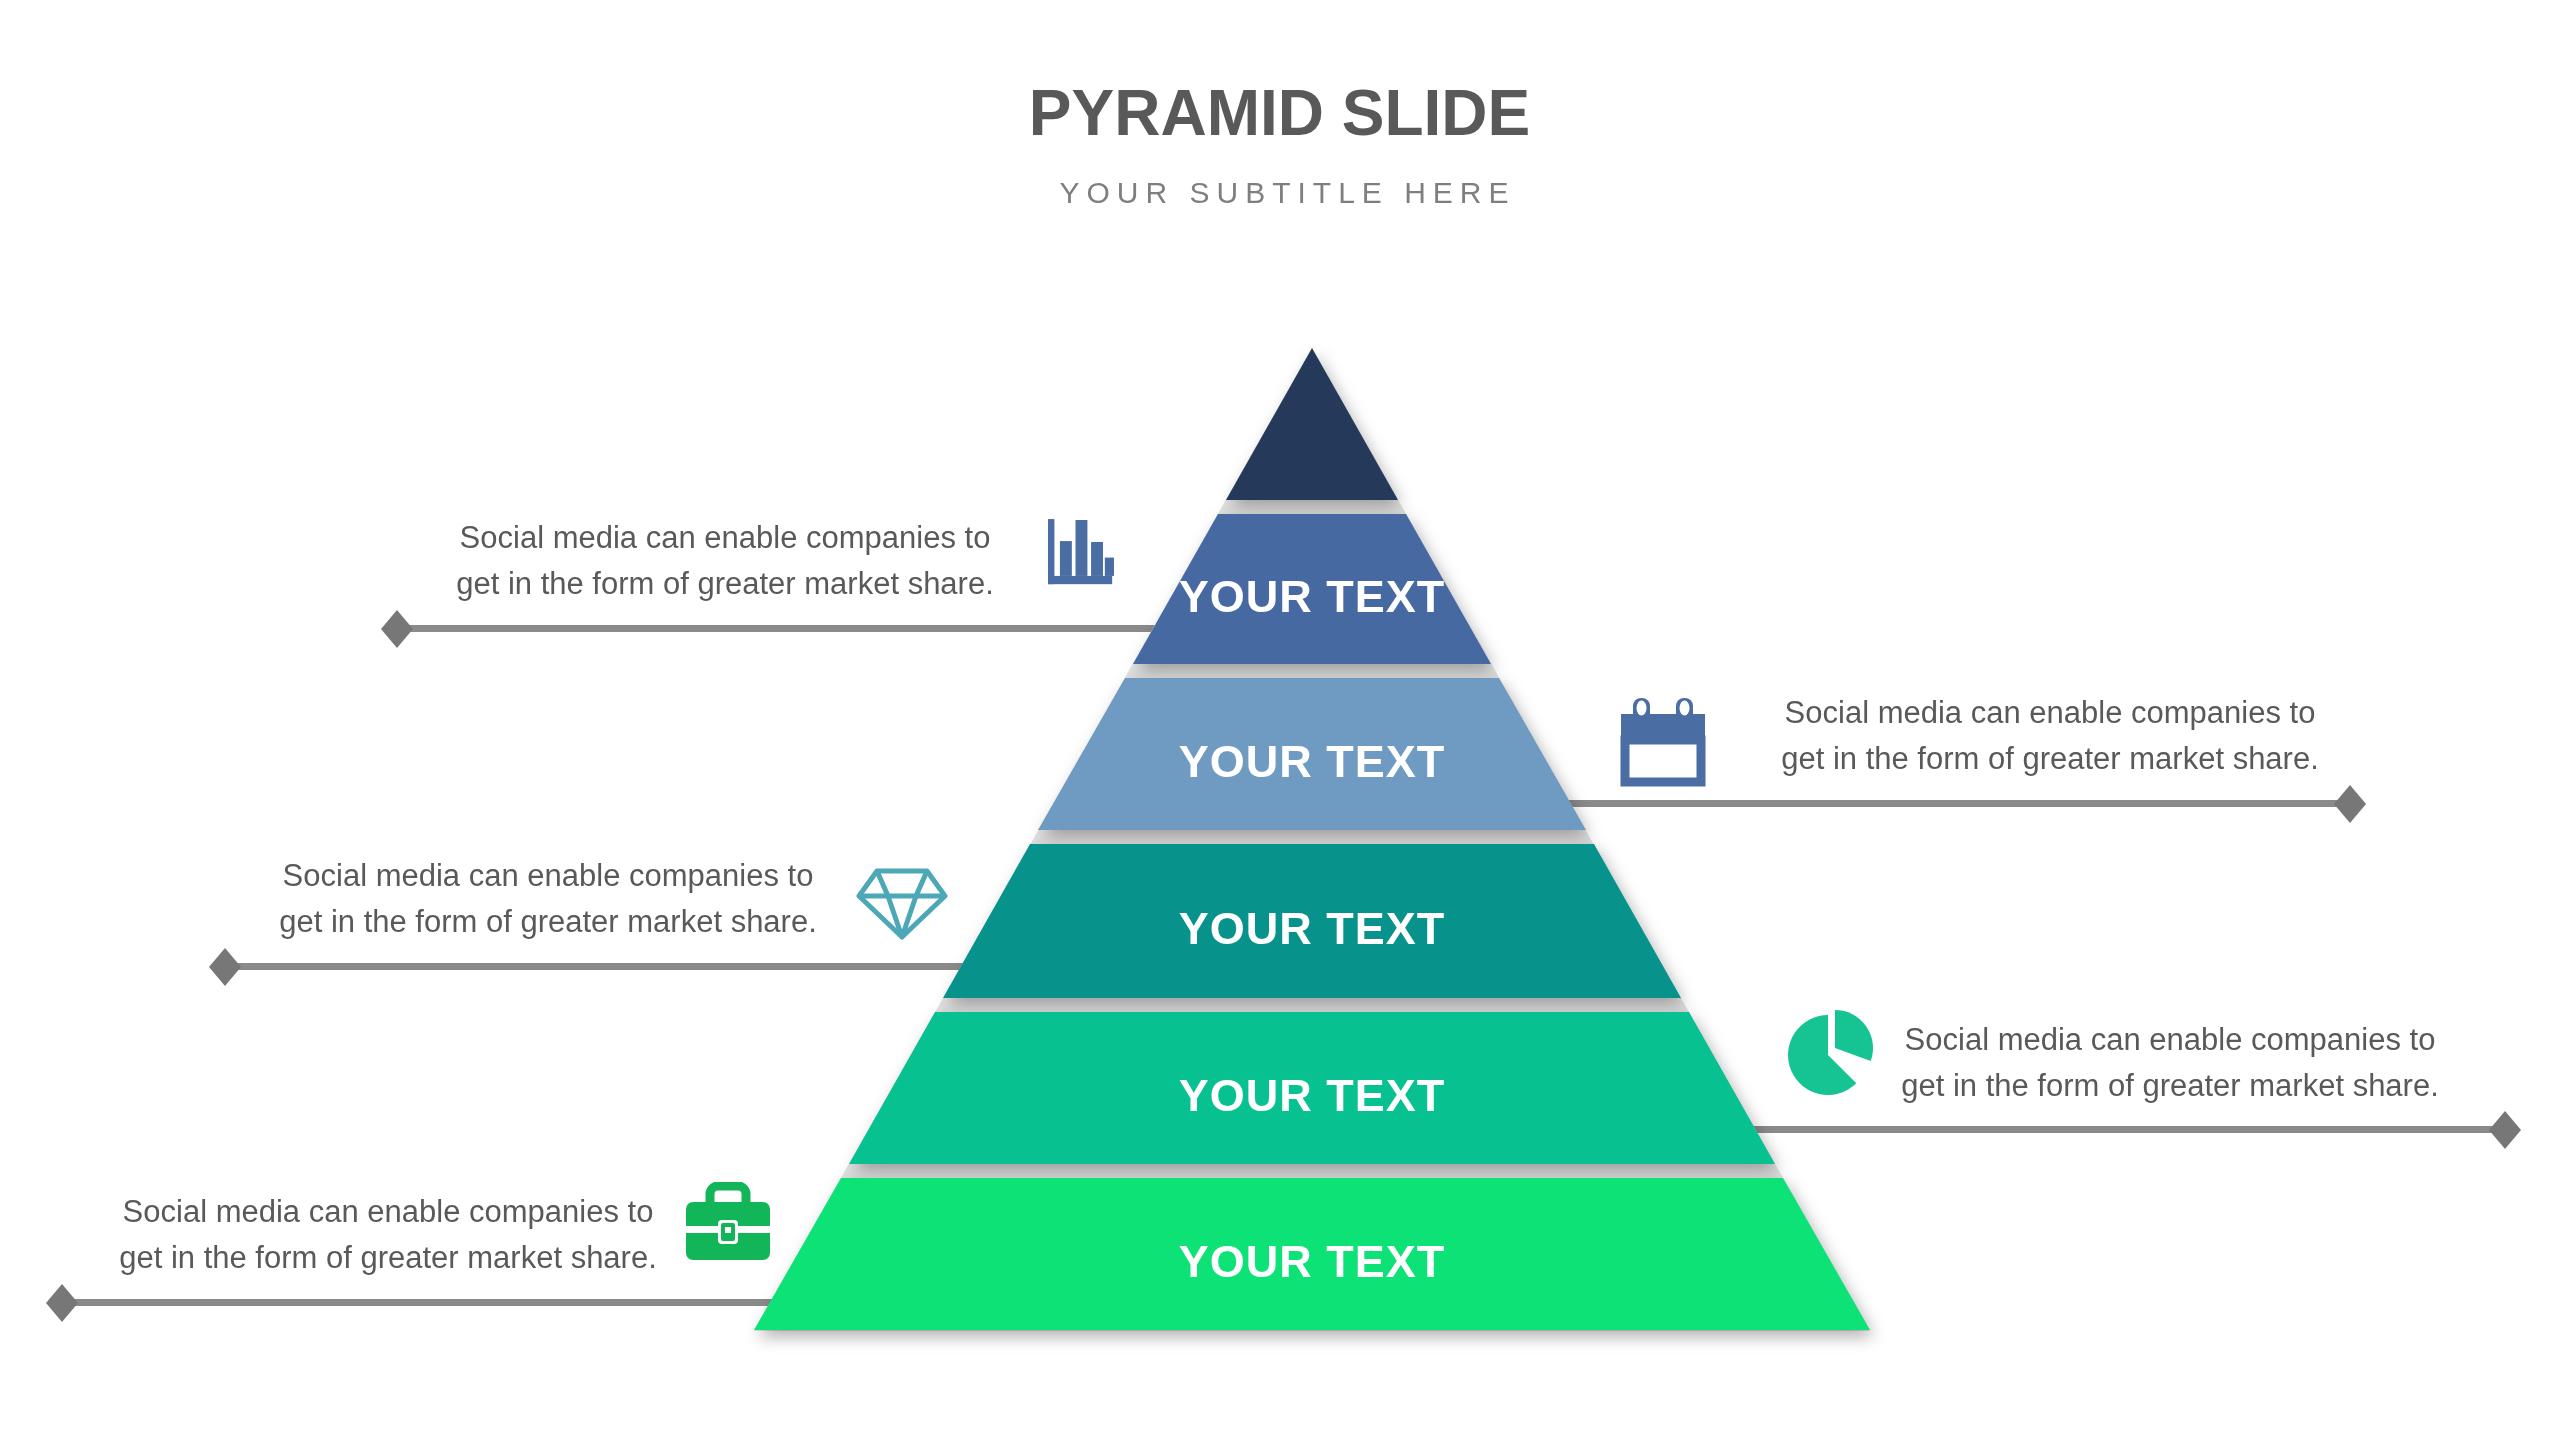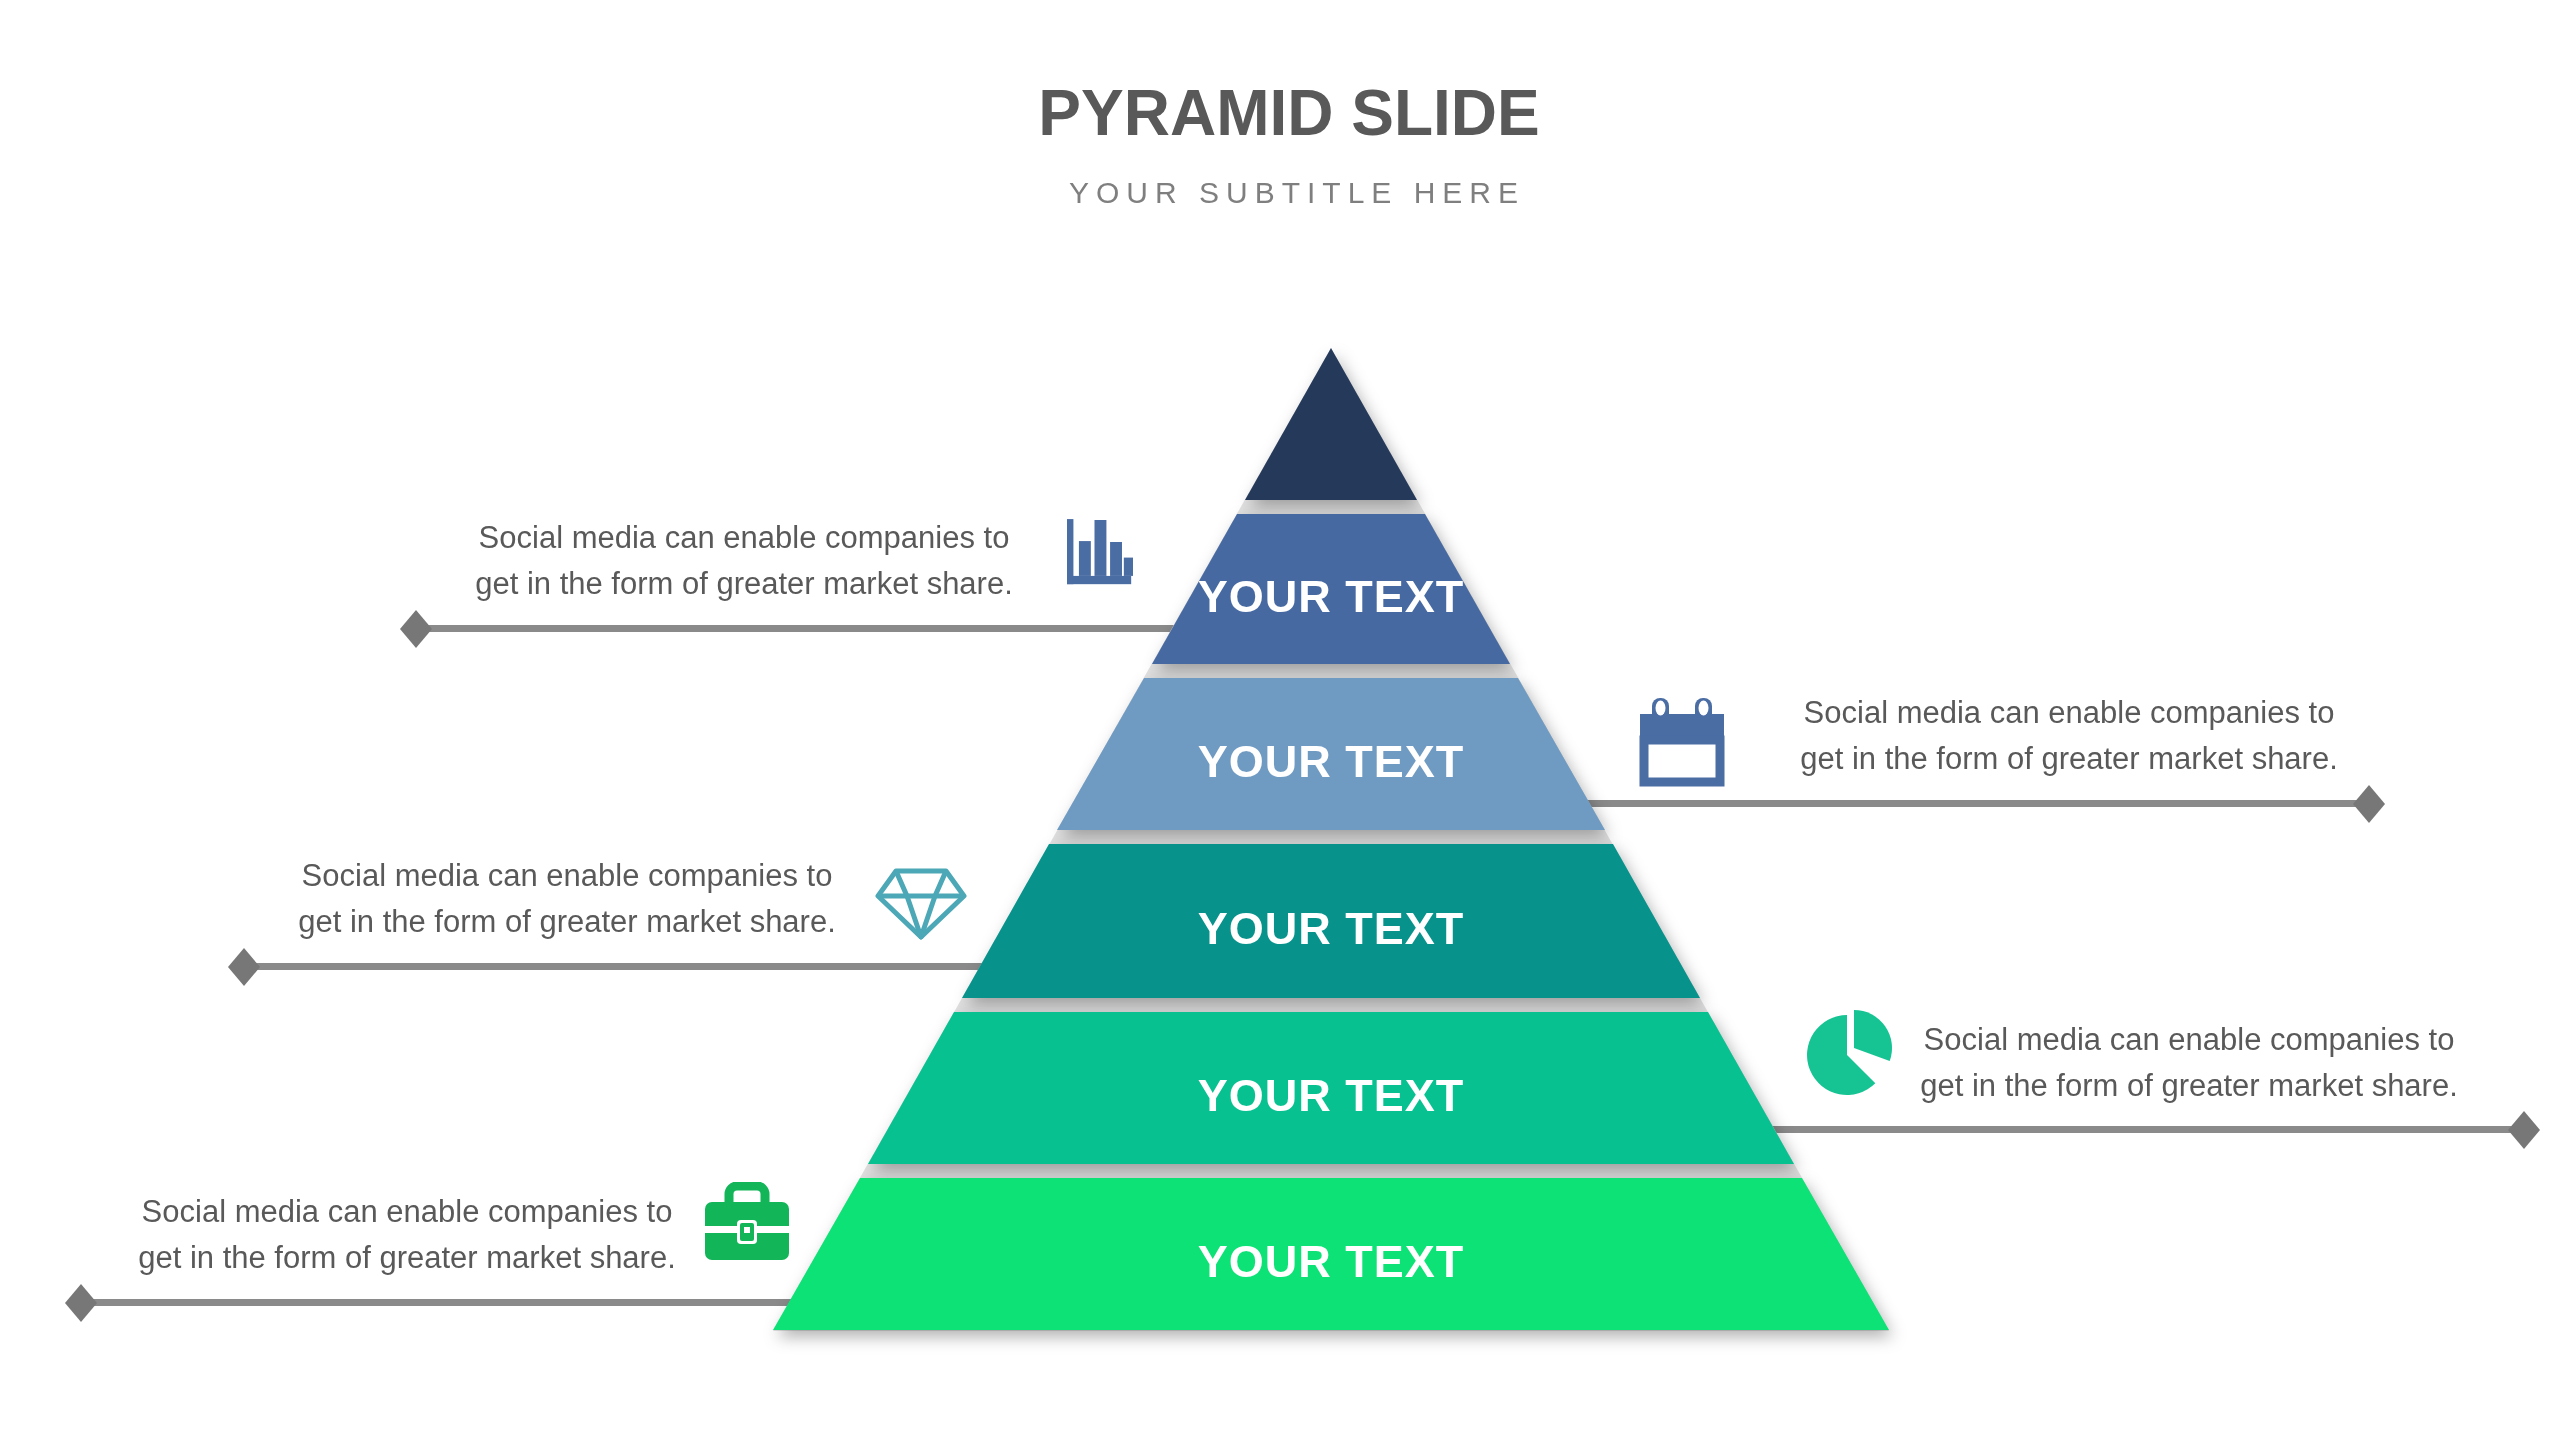--- a/index.html
+++ b/index.html
@@ -1,18 +1,18 @@
 <!DOCTYPE html>
 <html><head>
 <meta charset="utf-8">
 <style>
   * { margin:0; padding:0; box-sizing:border-box; }
   html,body { width:2559px; height:1440px; background:#fff; overflow:hidden;
               font-family:"Liberation Sans", sans-serif; }
-  .abs { position:absolute;margin-left:19px; }
+  .abs { position:absolute; }
 
   
   #title    { left:0; right:0; top:76px; text-align:center; font-size:64px; font-weight:bold;
               letter-spacing:0px; }
   #subtitle { left:0; right:0; top:176px; text-align:center; font-size:30px;
               letter-spacing:7px; font-weight:400;padding-left:16px; }
 
   
   #silhouette { left:744px; top:348px; width:1136px; height:983px; z-index:2;
                 clip-path:polygon(568px 0, 1126px 983px, 10px 983px); }

